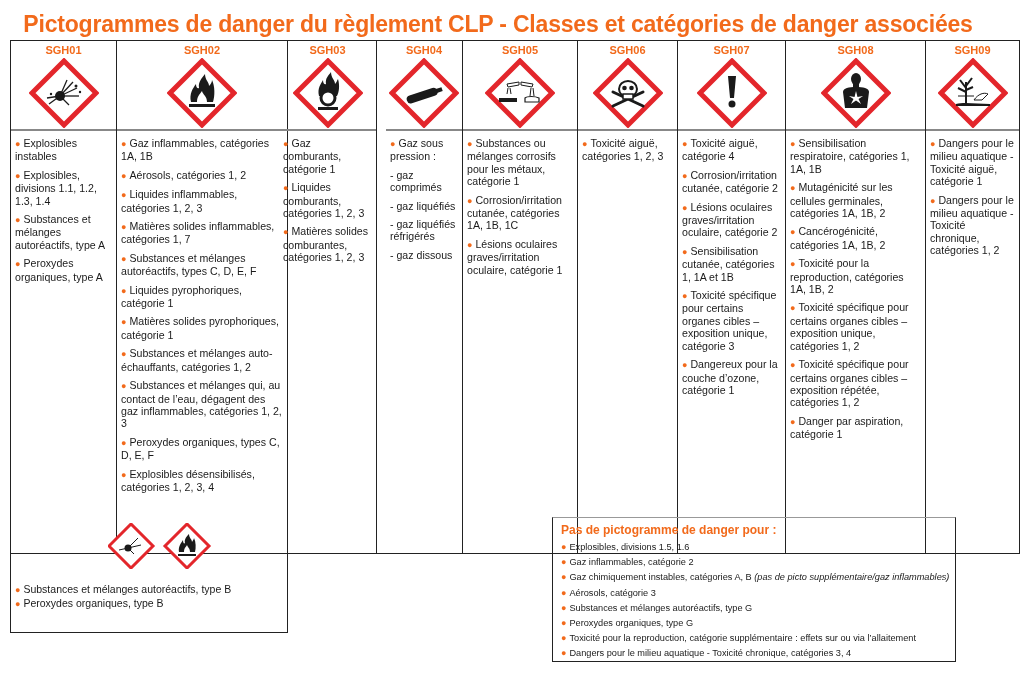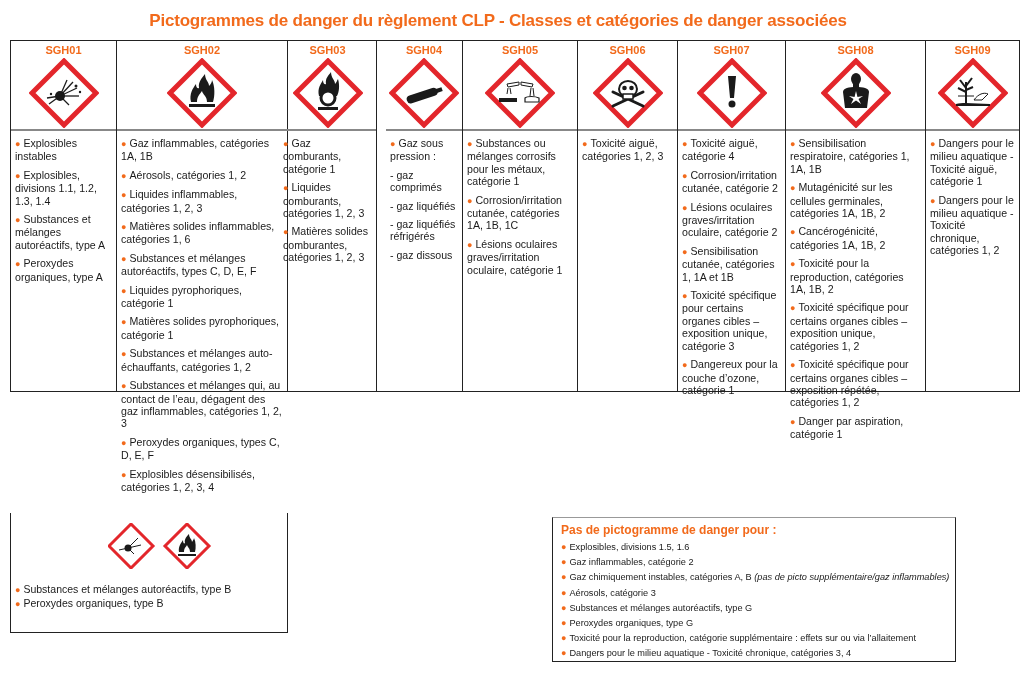--- a/index.html
+++ b/index.html
@@ -1,20 +1,20 @@
 <!DOCTYPE html>
 <html><head>
 <meta charset="utf-8">
 <style>
   html, body { margin: 0; padding: 0; background: #ffffff; }
   body { width: 1024px; height: 677px; position: relative; overflow: hidden;
          font-family: "Liberation Sans", sans-serif; color: #1a1a1a; }
   .title { position: absolute; top: 11px; left: 0; width: 996px; text-align: center;
-           font-size: 17px; font-weight: bold; color: #f26a1b; letter-spacing: -0.2px; }
-  .table { position: absolute; left: 10px; top: 40px; width: 1010px; height: 352px;
+           font-size: 23px; font-weight: bold; color: #f26a1b; letter-spacing: -0.2px; }
+  .table { position: absolute; left: 10px; top: 40px; width: 1010px; height: 514px;
            border: 1px solid #222; box-sizing: border-box; }
   .col { position: absolute; top: 0; bottom: 0; border-right: 1px solid #222; box-sizing: border-box; }
   .col:last-child { border-right: none; }
   .col-head { position: absolute; top: 0; left: 0; right: 0; height: 88px;
               border-bottom: 2px solid #888; text-align: center; }
   .code { font-size: 11px; font-weight: bold; color: #f26a1b; margin-top: 3px; display: block; }
   .picto { position: absolute; left: 50%; top: 17px; width: 70px; height: 70px; margin-left: -35px; }
   .col-body { position: absolute; top: 92px; left: 0; right: 0; padding: 4px 4px 0 4px; }
   .item { font-size: 10.6px; line-height: 12.4px; margin: 0 0 6px 0; }
   .bullet { color: #f26a1b; font-size: 9px; margin-right: 3px; }
@@ -70,21 +70,21 @@
         <polygon points="35,3 67,35 35,67 3,35" fill="#fff" stroke="#e3262b" stroke-width="5"></polygon>
         <path d="M24,44 C22,36 26,30 29,26 C29,30 31,31 32,30 C31,24 35,20 38,16 C38,22 42,24 42,28 C44,26 45,24 45,22 C48,28 48,38 46,44 Z" fill="#1a1a1a"></path>
         <path d="M30,44 C30,38 33,36 35,33 C36,37 40,38 40,44 Z" fill="#fff"></path>
         <rect x="22" y="46" width="26" height="3" fill="#1a1a1a"></rect>
       </svg>
     </div>
     <div class="col-body">
       <div class="item"><span class="bullet">●</span><span>Gaz inflammables, catégories 1A, 1B</span></div>
       <div class="item"><span class="bullet">●</span><span>Aérosols, catégories 1, 2</span></div>
       <div class="item"><span class="bullet">●</span><span>Liquides inflammables, catégories 1, 2, 3</span></div>
-      <div class="item"><span class="bullet">●</span><span>Matières solides inflammables, catégories 1, 6</span></div>
+      <div class="item"><span class="bullet">●</span><span>Matières solides inflammables, catégories 1, 7</span></div>
       <div class="item"><span class="bullet">●</span><span>Substances et mélanges autoréactifs, types C, D, E, F</span></div>
       <div class="item"><span class="bullet">●</span><span>Liquides pyrophoriques, catégorie 1</span></div>
       <div class="item"><span class="bullet">●</span><span>Matières solides pyrophoriques, catégorie 1</span></div>
       <div class="item"><span class="bullet">●</span><span>Substances et mélanges auto-échauffants, catégories 1, 2</span></div>
       <div class="item"><span class="bullet">●</span><span>Substances et mélanges qui, au contact de l’eau, dégagent des gaz inflammables, catégories 1, 2, 3</span></div>
       <div class="item"><span class="bullet">●</span><span>Peroxydes organiques, types C, D, E, F</span></div>
       <div class="item"><span class="bullet">●</span><span>Explosibles désensibilisés, catégories 1, 2, 3, 4</span></div>
     </div>
   </div>
 

